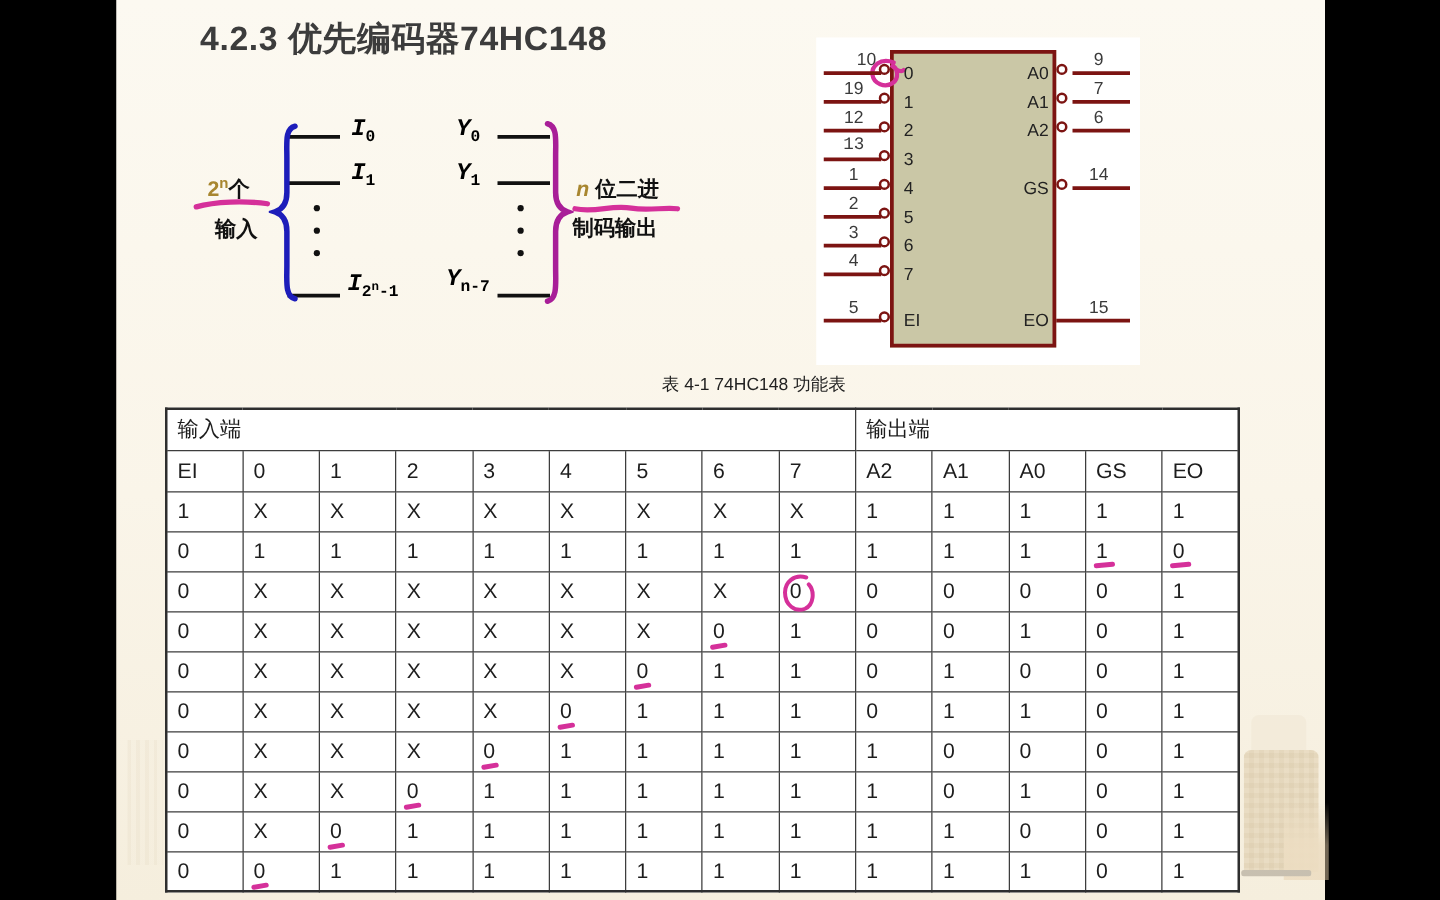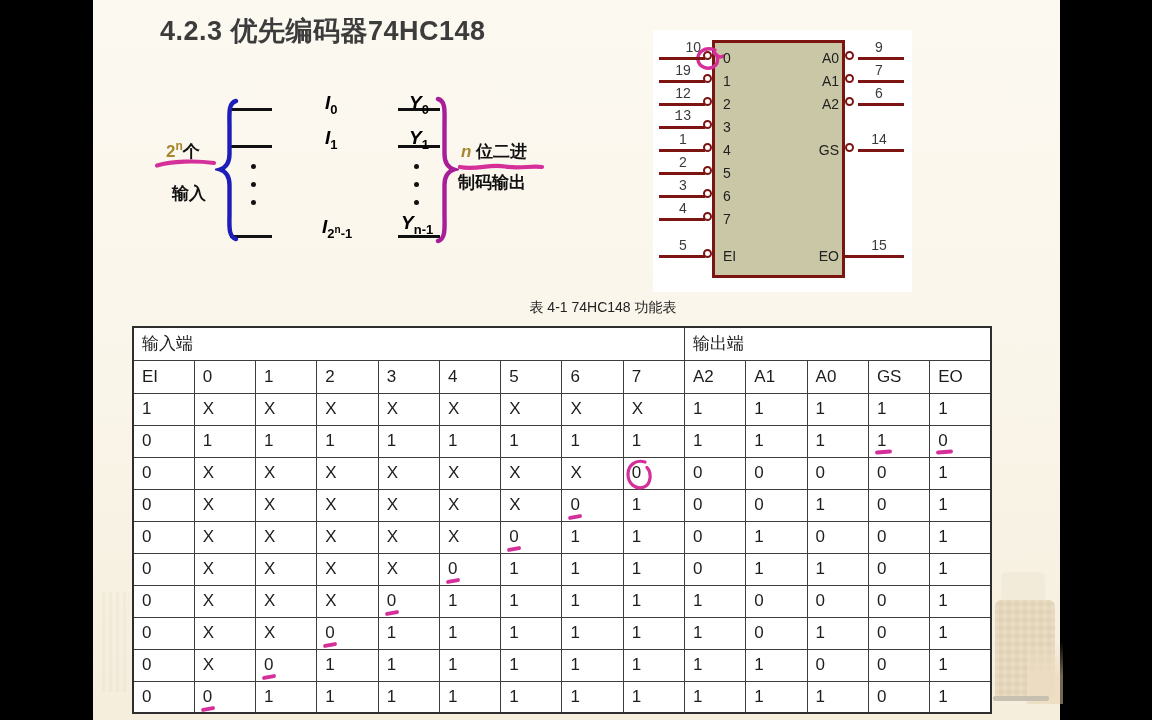--- a/index.html
+++ b/index.html
@@ -33,22 +33,22 @@
     background:linear-gradient(180deg,rgba(232,213,182,0) 0%,rgba(230,208,172,.9) 55%);}
   .wallstrip{position:absolute;left:9px;top:592px;width:28px;height:100px;opacity:.25;
     background:repeating-linear-gradient(90deg,#e2d6bf 0 3px,#f3ecdc 3px 7px);}
   
   .page-title{position:absolute;left:67px;top:13px;font-size:27px;font-weight:bold;color:#3c3c3c;letter-spacing:.5px;}
   
   .enc-box{position:absolute;left:179px;top:74px;width:126px;height:188px;background:#fff;border:4px solid #0d0d0d;}
   .enc-box-text{position:absolute;left:0;width:100%;text-align:center;font-size:17px;font-weight:bold;color:#111;}
   .wire{position:absolute;height:3px;background:#111;}
   .vdots i{position:absolute;width:5px;height:5px;border-radius:50%;background:#111;}
-  .io-label{position:absolute;font-family:Liberation Sans, sans-serif;font-style:italic;font-weight:bold;
-    font-size:19px;color:#000;margin-left:44px;}
+  .io-label{position:absolute;font-family:Liberation Mono, monospace;font-style:italic;font-weight:bold;
+    font-size:19px;color:#000;}
   .io-label sub{font-size:13px;font-style:normal;font-weight:bold;}
   .io-label sub sup{font-size:10px;}
   .side-label{position:absolute;font-size:17px;font-weight:bold;color:#111;white-space:nowrap;}
   .side-label .gold{color:var(--gold);}
   .side-label sup{font-size:12px;color:var(--gold);}
   .side-label .it{font-style:italic;}
   .brace{position:absolute;}
   .pink-stroke{position:absolute;}
   
   .chip-panel{position:absolute;left:560px;top:30px;width:259px;height:262px;background:#fff;}
@@ -118,35 +118,35 @@
       <span>I</span><sub>0</sub></div>
     <div class="io-label" style="left:188px;top:127px">
       <span>I</span><sub>1</sub></div>
     <div class="io-label" style="left:185px;top:216px">
       <span>I</span><sub><span>2</span><sup>n</sup><span>-1</span></sub></div>
     <div class="io-label" style="left:272px;top:92px">
       <span>Y</span><sub>0</sub></div>
     <div class="io-label" style="left:272px;top:127px">
       <span>Y</span><sub>1</sub></div>
     <div class="io-label" style="left:264px;top:212px">
-      <span>Y</span><sub>n-1</sub></div>
+      <span>Y</span><sub>n-7</sub></div>
 
     <svg class="brace" style="left:122px;top:98px" width="26" height="144" viewBox="0 0 26 144">
       <path d="M21 3 C13 5 14.5 16 14.5 28 L14.5 56 C14.5 65 11 69.5 5 71.5 C11 73.5 14.5 78 14.5 87 L14.5 115 C14.5 127 13 139 21 141" fill="none" stroke="#1d1dba" stroke-width="4.4" stroke-linecap="round"></path>
     </svg>
     <svg class="brace" style="left:340px;top:96px" width="26" height="148" viewBox="0 0 26 148">
       <path d="M5 3 C13 5 11.5 16 11.5 29 L11.5 58 C11.5 67 15 71.5 21 73.5 C15 75.5 11.5 80 11.5 89 L11.5 118 C11.5 131 13 143 5 145" fill="none" stroke="#a81e98" stroke-width="4.4" stroke-linecap="round"></path>
     </svg>
 
     <div class="side-label" style="left:73px;top:139px">
       <span class="gold">2</span><sup>n</sup><span>个</span></div>
     <svg class="pink-stroke" style="left:61px;top:158px" width="64" height="11" viewBox="0 0 64 11">
       <path d="M3 7.5 C18 3 42 2.5 60 5" fill="none" stroke="#d5309a" stroke-width="4.2" stroke-linecap="round"></path>
     </svg>
-    <div class="side-label" style="left:79px;top:182px">输入</div>
+    <div class="side-label" style="left:79px;top:172px">输入</div>
 
     <div class="side-label" style="left:368px;top:140px">
       <span class="gold it">n</span><span> 位二进</span></div>
     <svg class="pink-stroke" style="left:364px;top:161px" width="88" height="13" viewBox="0 0 88 13">
       <path d="M3 6 C20 9.5 32 2.5 48 5.5 C62 8 74 4.5 85 6" fill="none" stroke="#d5309a" stroke-width="4.2" stroke-linecap="round"></path>
     </svg>
     <div class="side-label" style="left:365px;top:171px">制码输出</div>
 
     <div class="chip-panel">
       <div class="chip-body"></div>

